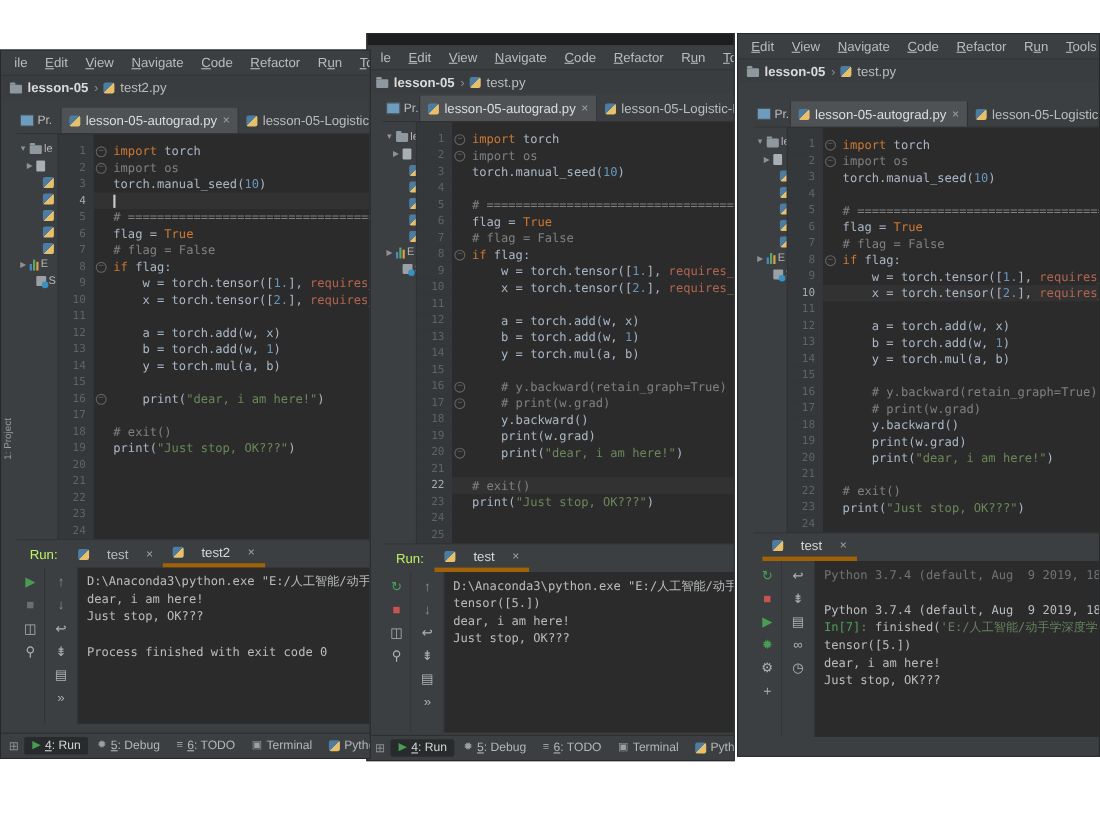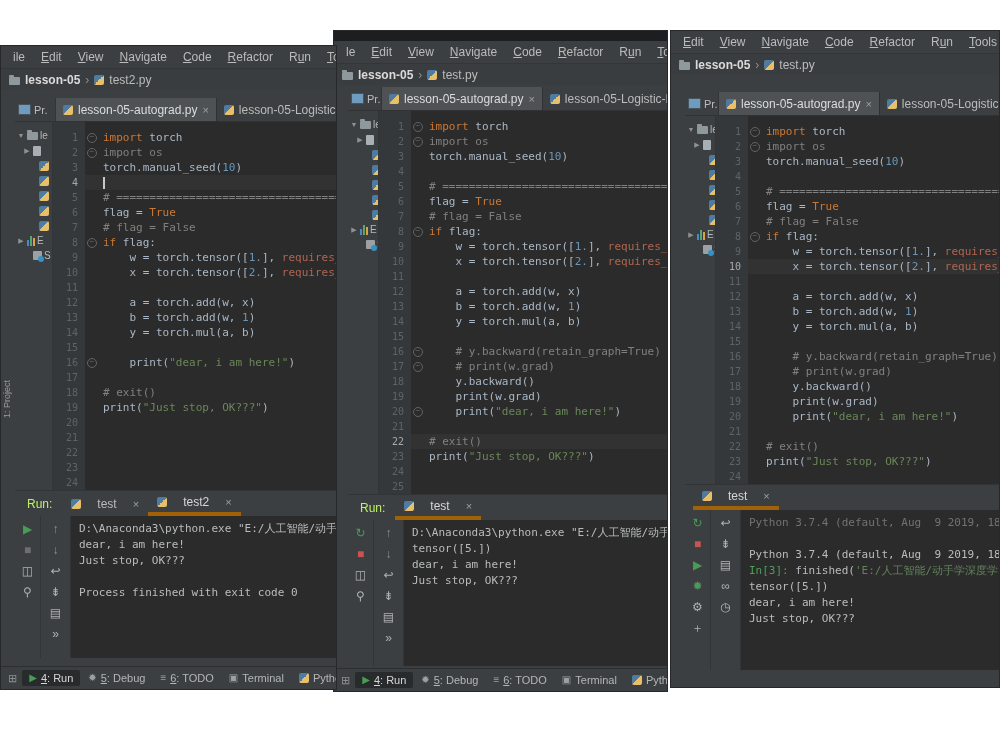--- a/index.html
+++ b/index.html
@@ -569,21 +569,21 @@
               <span class="ricon" style="color: rgb(175, 177, 179);">↩</span>
               <span class="ricon" style="color: rgb(175, 177, 179);">⇟</span>
               <span class="ricon" style="color: rgb(175, 177, 179);">▤</span>
               <span class="ricon" style="color: rgb(175, 177, 179);">∞</span>
               <span class="ricon" style="color: rgb(175, 177, 179);">◷</span>
             </div>
             <div class="cons">
               <div class="cline"><span class="c-d">Python 3.7.4 (default, Aug  9 2019, 18:34:13) [MSC</span></div>
               <div class="cline">&nbsp;</div>
               <div class="cline"><span class="c-o">Python 3.7.4 (default, Aug  9 2019, 18:34:13) [MSC</span></div>
-              <div class="cline"><span class="c-g">In[3]: </span><span class="c-o">finished(</span><span class="c-sd">'E:/人工智能/动手学深度学习-pytorch/P</span></div>
+              <div class="cline"><span class="c-g">In[7]: </span><span class="c-o">finished(</span><span class="c-sd">'E:/人工智能/动手学深度学习-pytorch/P</span></div>
               <div class="cline"><span class="c-o">tensor([5.])</span></div>
               <div class="cline"><span class="c-o">dear, i am here!</span></div>
               <div class="cline"><span class="c-o">Just stop, OK???</span></div>
               <div class="cline">&nbsp;</div>
             </div>
           </div>
         </div>
       </div>
     </div>
   </div>

